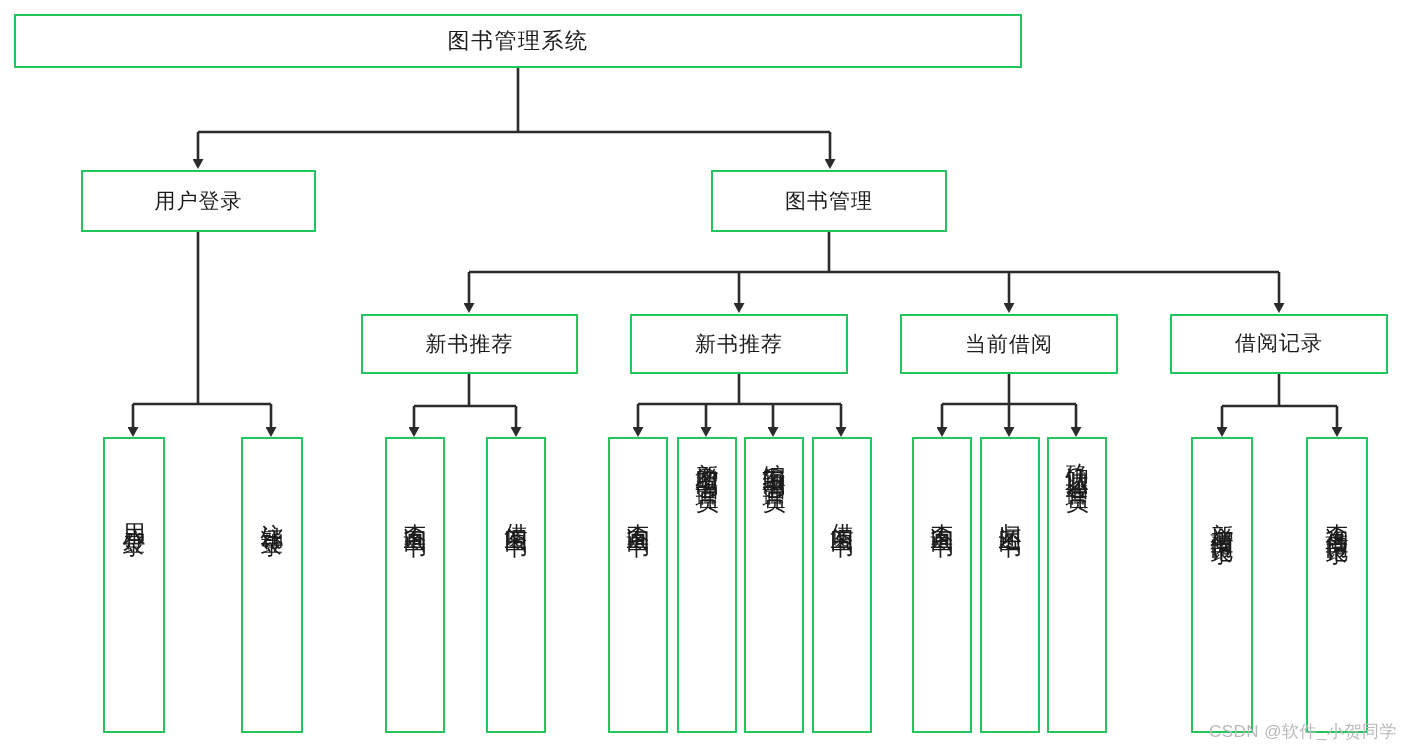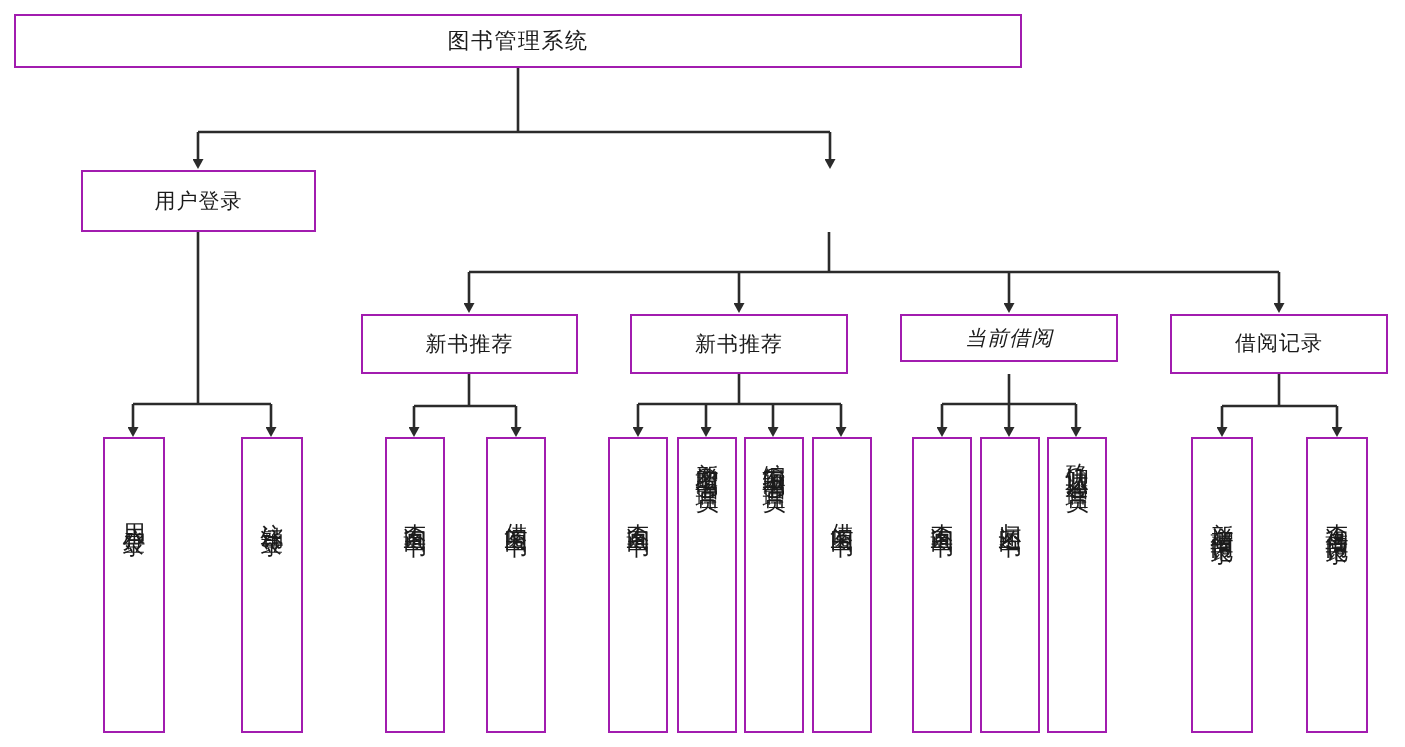--- a/index.html
+++ b/index.html
@@ -11,21 +11,21 @@
     overflow:hidden;
   }
   #canvas{position:relative;width:1405px;height:747px;}
 
   svg.edges{position:absolute;left:0;top:0;width:1405px;height:747px;pointer-events:none;}
 
   .node{
     position:absolute;
     box-sizing:border-box;
     background:#ffffff;
-    border:2px solid #a21caf;
+    border:2px solid #22c55e;
     display:flex;
     align-items:center;
     justify-content:center;
     color:#1b1b1b;
   }
   .node .lbl{
     display:block;
     text-align:center;
     line-height:1.12;
   }
@@ -116,30 +116,33 @@
   </svg>
 
   <div class="node h-node" id="n-root" style="left:14px;top:14px;width:1008px;height:54px;">
     <span class="lbl">图书管理系统</span>
   </div>
 
   <div class="node h-node" style="left:81px;top:170px;width:235px;height:62px;">
     <span class="lbl">用户登录</span>
   </div>
 
+  <div class="node h-node" style="left:711px;top:170px;width:236px;height:62px;">
+    <span class="lbl">图书管理</span>
+  </div>
 
   <div class="node h-node" style="left:361px;top:314px;width:217px;height:60px;">
     <span class="lbl">新书推荐</span>
   </div>
 
   <div class="node h-node" style="left:630px;top:314px;width:218px;height:60px;">
     <span class="lbl">新书推荐</span>
   </div>
 
-  <div class="node h-node" style="left:900px;top:314px;width:218px;height:48px;font-style:italic;">
+  <div class="node h-node" style="left:900px;top:314px;width:218px;height:60px;">
     <span class="lbl">当前借阅</span>
   </div>
 
   <div class="node h-node" style="left:1170px;top:314px;width:218px;height:60px;font-family:Liberation Serif, serif;">
     <span class="lbl">借阅记录</span>
   </div>
 
   <div class="node v-node mid" style="left:103px;top:437px;width:62px;height:296px;">
     <span class="lbl">用户登录</span>
   </div>
@@ -185,14 +188,15 @@
   </div>
 
   <div class="node v-node mid" style="left:1191px;top:437px;width:62px;height:296px;">
     <span class="lbl">新增借阅记录</span>
   </div>
 
   <div class="node v-node mid" style="left:1306px;top:437px;width:62px;height:296px;">
     <span class="lbl">查询借阅记录</span>
   </div>
 
+  <div class="watermark">CSDN @软件_小贺同学</div>
 
 </div>
 
 </body></html>

